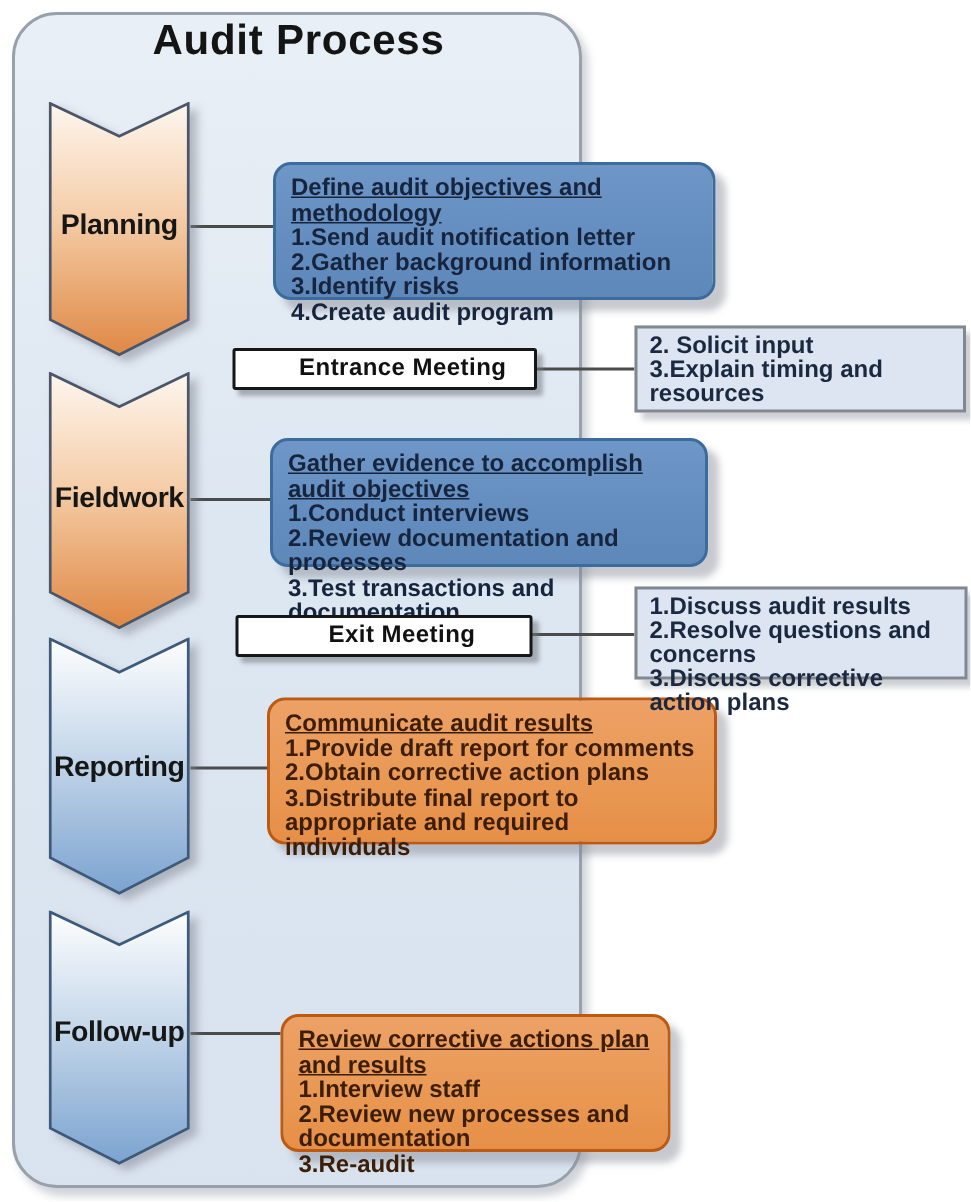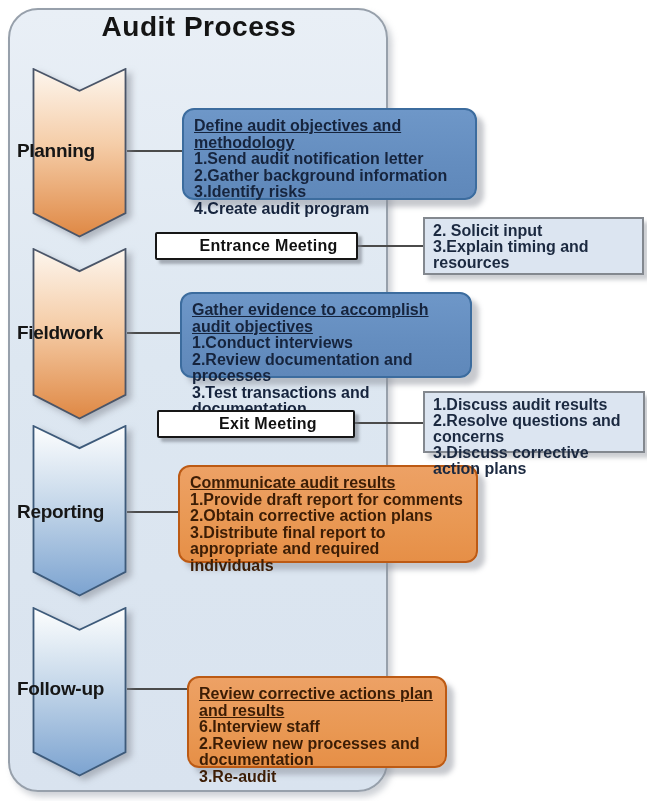--- a/index.html
+++ b/index.html
@@ -13,21 +13,21 @@
     background:linear-gradient(180deg,#e9eff6 0%,#dde7f1 45%,#d9e3ef 100%);
     box-shadow:4px 5px 6px rgba(130,138,150,.38);
     box-sizing:border-box;
   }
   .title{
     position:absolute;left:8px;top:11px;width:382px;text-align:center;
     font-size:28px;font-weight:700;color:#141414;letter-spacing:.5px;
   }
   .chev{position:absolute;left:32px;width:95px;filter:drop-shadow(5px 4px 3px rgba(125,130,140,.5));}
   .chev-label{
-    position:absolute;left:17px;width:125px;
+    position:absolute;left:17px;width:125px;text-align:center;
     font-size:19px;font-weight:700;color:#161616;letter-spacing:-.3px;
   }
   .connector{position:absolute;height:2px;background:#4b4b4b;}
   .panel{
     position:absolute;border-radius:12px;box-sizing:border-box;
     padding:8px 10px 5px 10px;
     box-shadow:7px 7px 5px rgba(130,136,146,.45);
   }
   .panel.blue{
     background:linear-gradient(180deg,#6e97c8 0%,#648dbf 60%,#5f88ba 100%);
@@ -118,21 +118,21 @@
 
   <div class="panel orange" style="left:178px;top:465px;width:300px;height:98px">
     <div class="bx-h">Communicate audit results</div>
     <div class="bx-i">1.Provide draft report for comments</div>
     <div class="bx-i">2.Obtain corrective action plans</div>
     <div class="bx-i">3.Distribute final report to appropriate and required individuals</div>
   </div>
 
   <div class="panel orange" style="left:187px;top:676px;width:260px;height:92px">
     <div class="bx-h">Review corrective actions plan and results</div>
-    <div class="bx-i">6.Interview staff</div>
+    <div class="bx-i">1.Interview staff</div>
     <div class="bx-i">2.Review new processes and documentation</div>
     <div class="bx-i">3.Re-audit</div>
   </div>
 
   <div class="meeting" style="left:155px;top:232px;width:203px;height:28px">
     <span>Entrance Meeting</span>
   </div>
   <div class="meeting" style="left:157px;top:410px;width:198px;height:28px">
     <span>Exit Meeting</span>
   </div>

